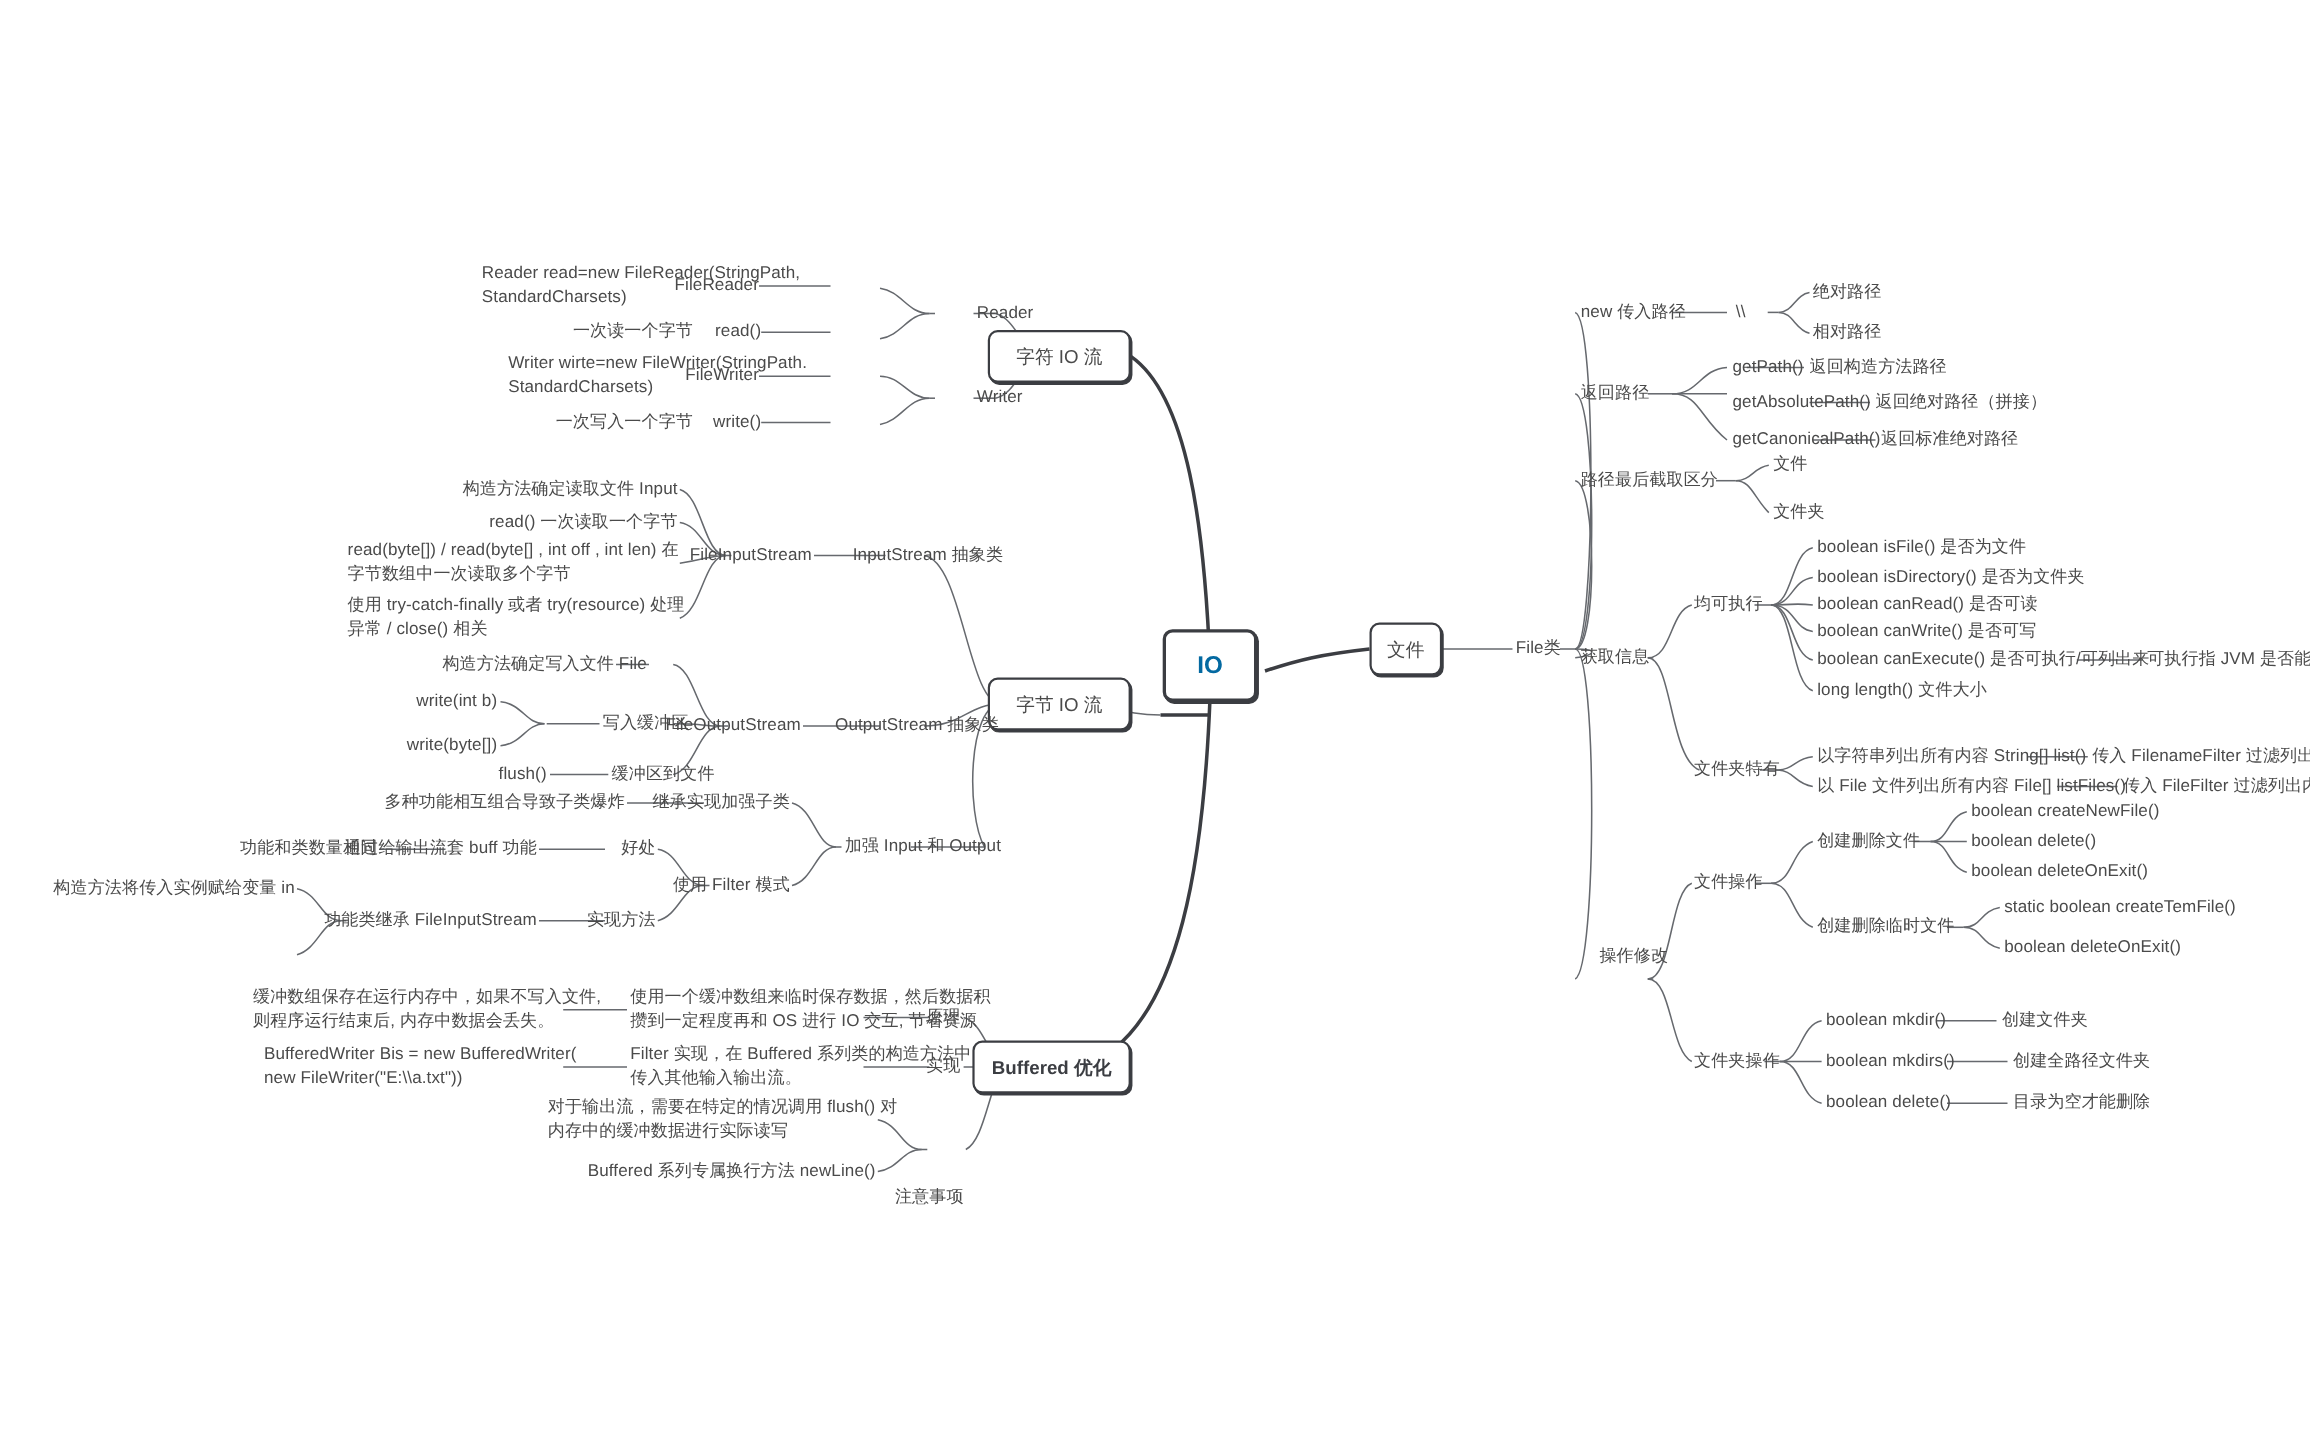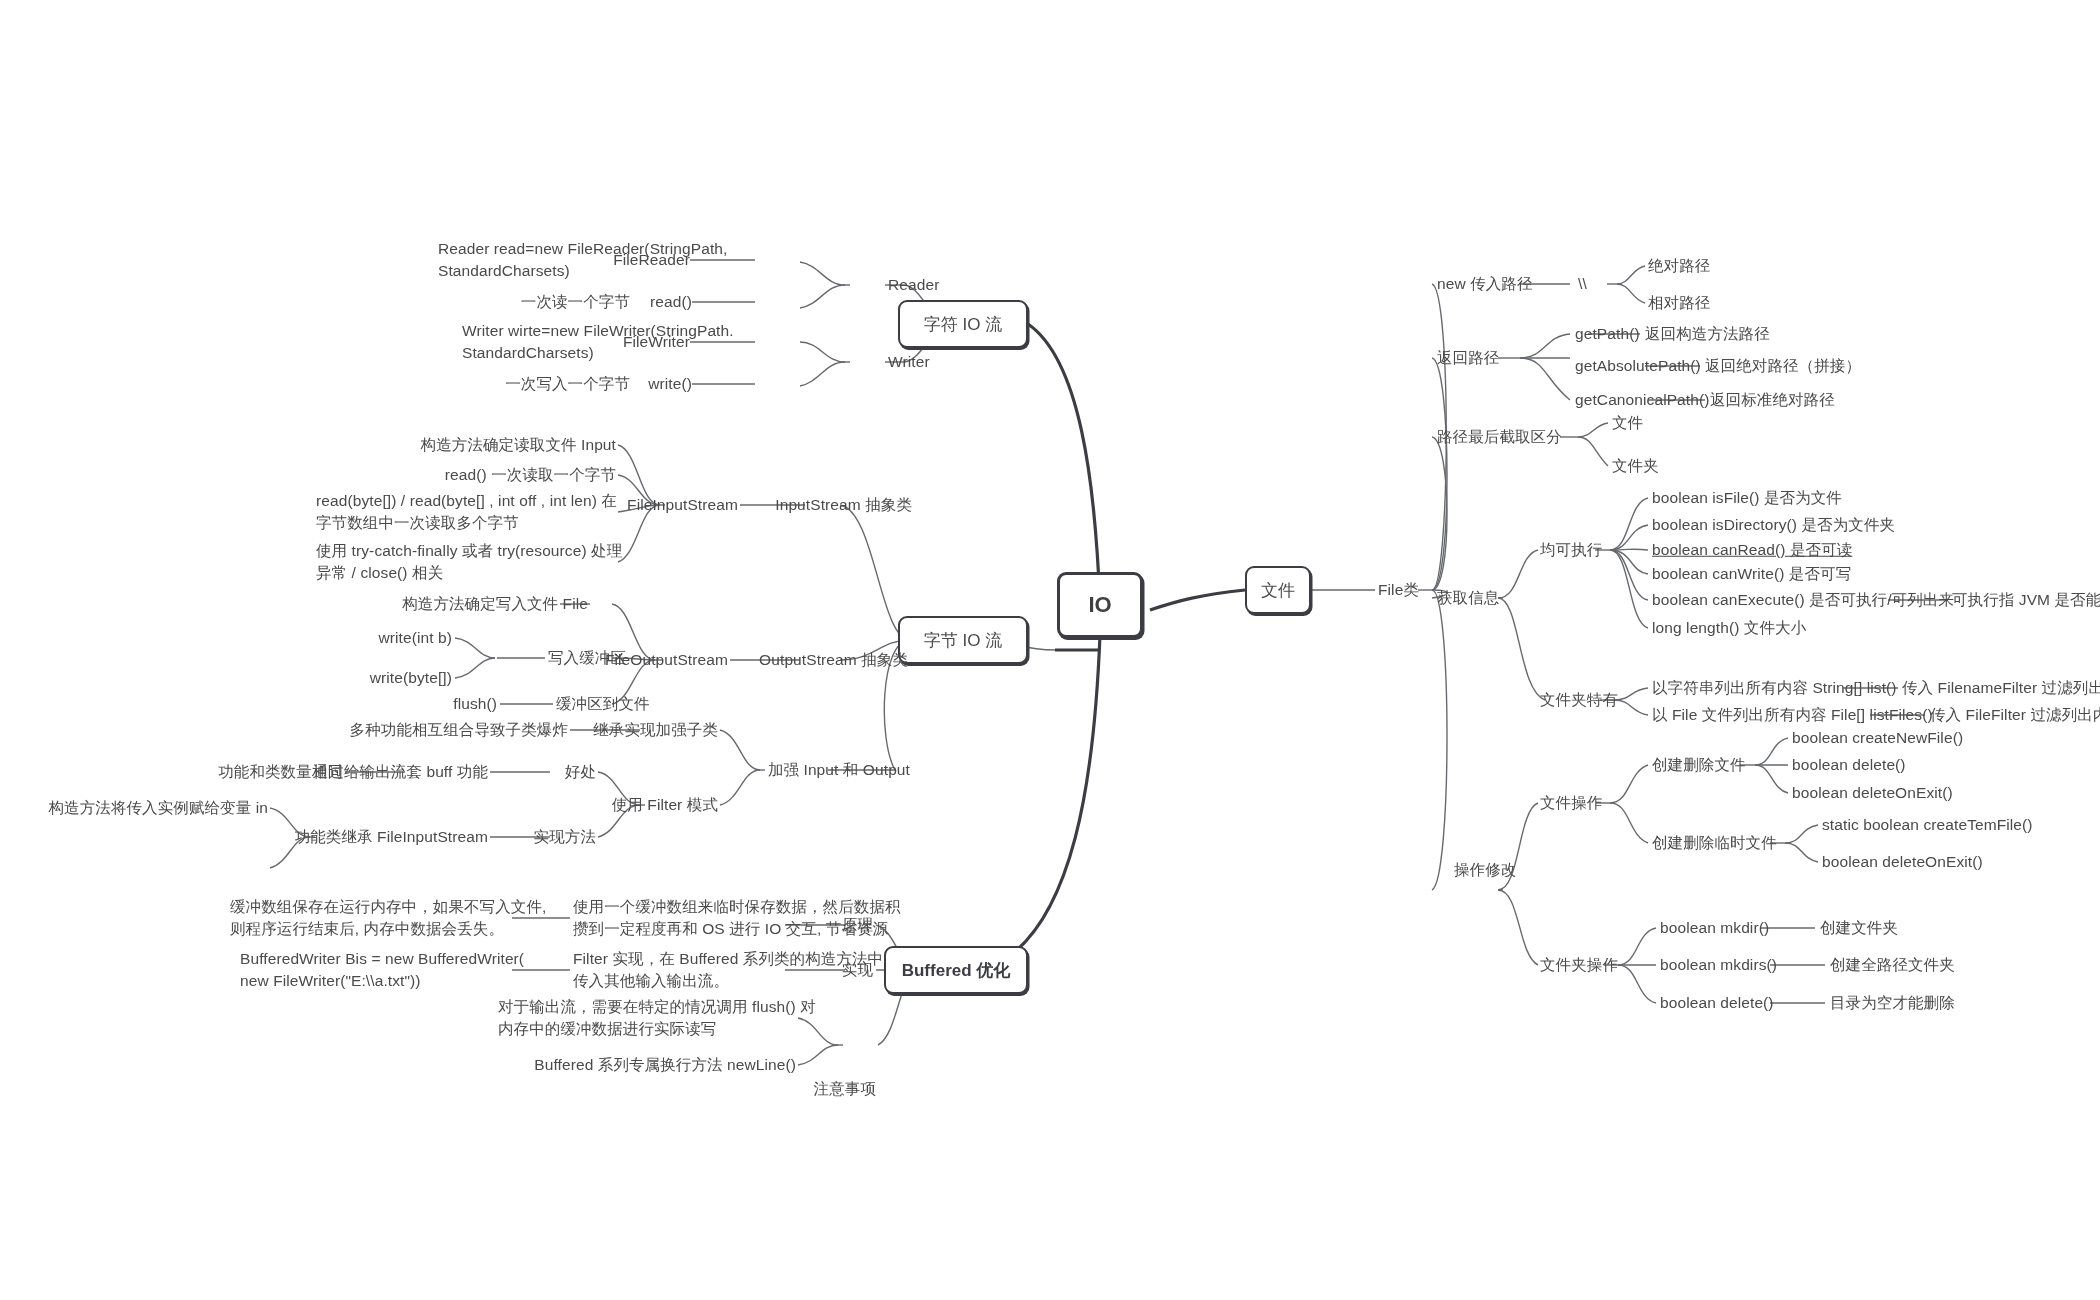--- a/index.html
+++ b/index.html
@@ -32,21 +32,21 @@
     border:2.6px solid #3b3d42;
     border-radius:9px;
     background:#fff;
     display:flex;align-items:center;justify-content:center;
     font-size:17px;
     color:#4a4a4a;
     box-shadow:1.5px 2px 0 0 #3b3d42;
     white-space:pre;
   }
   .boxnode.bold{font-weight:bold;color:#3b3d42;}
-  .boxnode.root{font-size:22px;font-weight:bold;border-width:3px;color:#404040;}
+  .boxnode.root{font-size:22px;font-weight:bold;border-width:3px;color:#0369a1;}
 </style>
 </head>
 <body>
 
 <div id="canvas">
 
 <svg class="links" viewBox="0 0 2100 1300">
 
   <path class="thick" d="M1100 605 C1095 480 1080 360 1028 324"></path>
   <path class="thick" d="M1100 635 C1095 760 1078 940 982 970"></path>
@@ -290,21 +290,21 @@
 <div class="node l" style="left:1710px;top:400px;transform:translateY(-50%);">返回标准绝对路径</div>
 
 <div class="node l" style="left:1437px;top:437px;transform:translateY(-50%);">路径最后截取区分</div>
 <div class="node l" style="left:1612px;top:423px;transform:translateY(-50%);">文件</div>
 <div class="node l" style="left:1612px;top:466px;transform:translateY(-50%);">文件夹</div>
 
 <div class="node l" style="left:1437px;top:598px;transform:translateY(-50%);">获取信息</div>
 <div class="node l" style="left:1540px;top:550px;transform:translateY(-50%);">均可执行</div>
 <div class="node l" style="left:1652px;top:498px;transform:translateY(-50%);">boolean isFile() 是否为文件</div>
 <div class="node l" style="left:1652px;top:525px;transform:translateY(-50%);">boolean isDirectory() 是否为文件夹</div>
-<div class="node l" style="left:1652px;top:550px;transform:translateY(-50%);text-decoration:underline;">boolean canRead() 是否可读</div>
+<div class="node l" style="left:1652px;top:550px;transform:translateY(-50%);">boolean canRead() 是否可读</div>
 <div class="node l" style="left:1652px;top:574px;transform:translateY(-50%);">boolean canWrite() 是否可写</div>
 <div class="node l" style="left:1652px;top:600px;transform:translateY(-50%);">boolean canExecute() 是否可执行/可列出来</div>
 <div class="node l" style="left:1652px;top:628px;transform:translateY(-50%);">long length() 文件大小</div>
 <div class="node l" style="left:1952px;top:600px;transform:translateY(-50%);">可执行指 JVM 是否能改变它</div>
 
 <div class="node l" style="left:1540px;top:700px;transform:translateY(-50%);">文件夹特有</div>
 <div class="node l" style="left:1652px;top:688px;transform:translateY(-50%);">以字符串列出所有内容 String[] list()</div>
 <div class="node l" style="left:1902px;top:688px;transform:translateY(-50%);">传入 FilenameFilter 过滤列出内容</div>
 <div class="node l" style="left:1652px;top:715px;transform:translateY(-50%);">以 File 文件列出所有内容 File[] listFiles()</div>
 <div class="node l" style="left:1930px;top:715px;transform:translateY(-50%);">传入 FileFilter 过滤列出内容</div>

